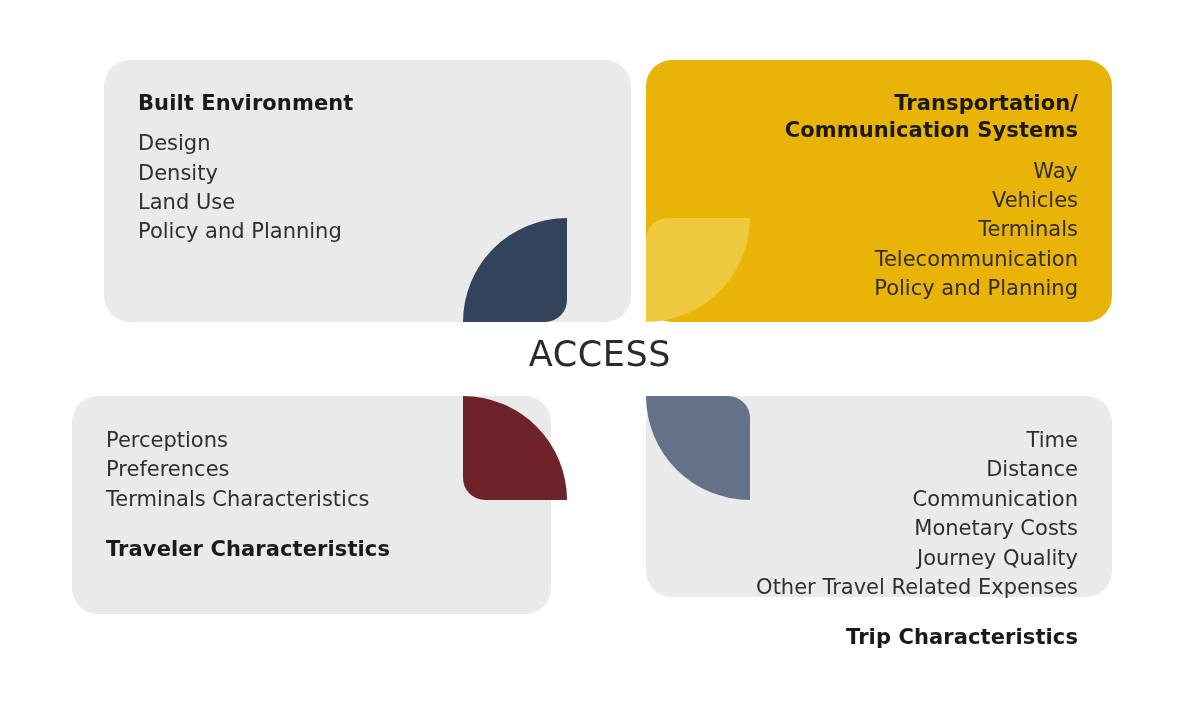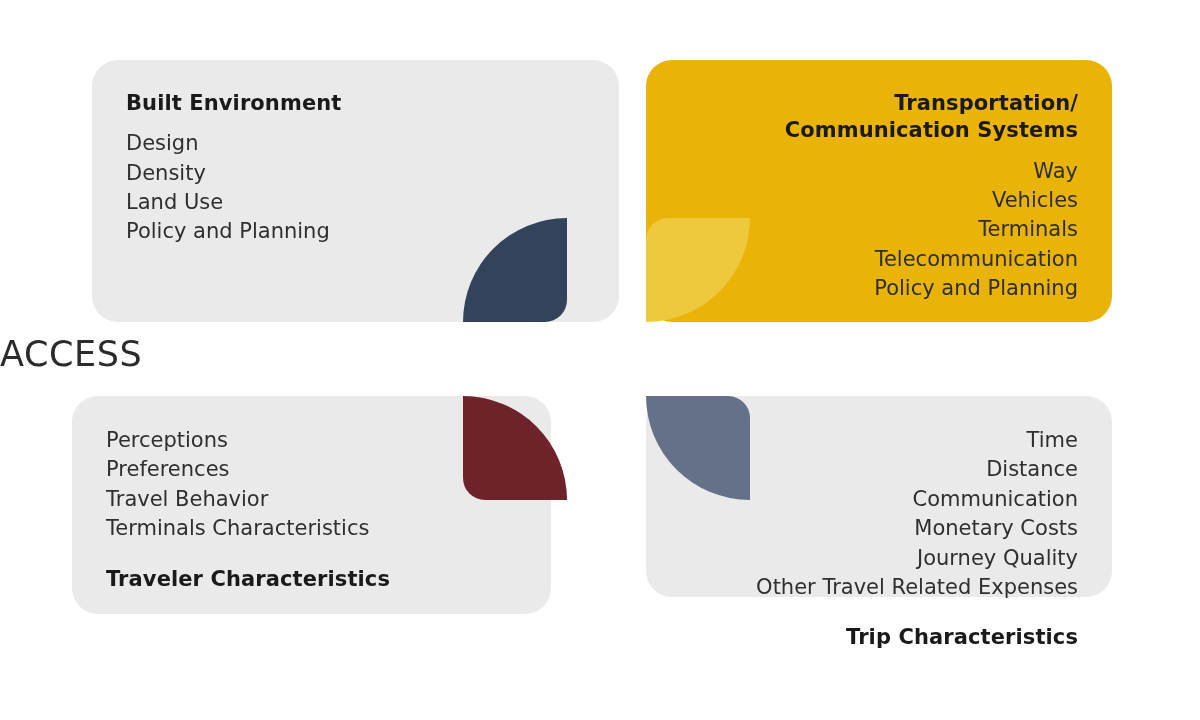--- a/index.html
+++ b/index.html
@@ -24,21 +24,21 @@
   .card {
     position: absolute;
     background: #eaeaea;
     border-radius: 26px;
     box-sizing: border-box;
     padding: 30px 34px;
     display: flex;
     flex-direction: column;
   }
 
-  .card-tl { left: 92px;  top: 60px;  width: 527px; height: 262px; }
+  .card-tl { left: 104px;  top: 60px;  width: 527px; height: 262px; }
   .card-tr { left: 646px; top: 60px;  width: 466px; height: 262px; }
   .card-bl { left: 72px;  top: 396px; width: 479px; height: 218px; }
   .card-br { left: 646px; top: 396px; width: 466px; height: 201px; }
 
   .align-left  { align-items: flex-start; text-align: left; }
   .align-right { align-items: flex-end;   text-align: right; }
 
   .card-title {
     font-size: 21px;
     font-weight: bold;
@@ -61,21 +61,21 @@
   
   .gap-top    { margin-top: 12px; }
   .gap-bottom { margin-top: 22px; }
 
   
   #center-label {
     position: absolute;
     left: 0;
     top: 334px;
     width: 1200px;
-    text-align: left;
+    text-align: center;
     font-size: 35px;
     color: #2b2b2b;
     letter-spacing: 0.6px;
     z-index: 5;
   }
 
   
   .petal {
     position: absolute;
     width: 104px;
@@ -127,21 +127,20 @@
       <li>Terminals</li>
       <li>Telecommunication</li>
       <li>Policy and Planning</li>
     </ul>
   </div>
 
   <div class="card card-bl align-left" style="background: rgb(234, 234, 234);">
     <ul class="card-list">
       <li>Perceptions</li>
       <li>Preferences</li>
-      <li>Travel Behavior</li>
       <li>Terminals Characteristics</li>
     </ul>
     <div class="card-title gap-bottom">Traveler Characteristics</div>
   </div>
 
   <div class="card card-br align-right" style="background: rgb(234, 234, 234);">
     <ul class="card-list">
       <li>Time</li>
       <li>Distance</li>
       <li>Communication</li>

